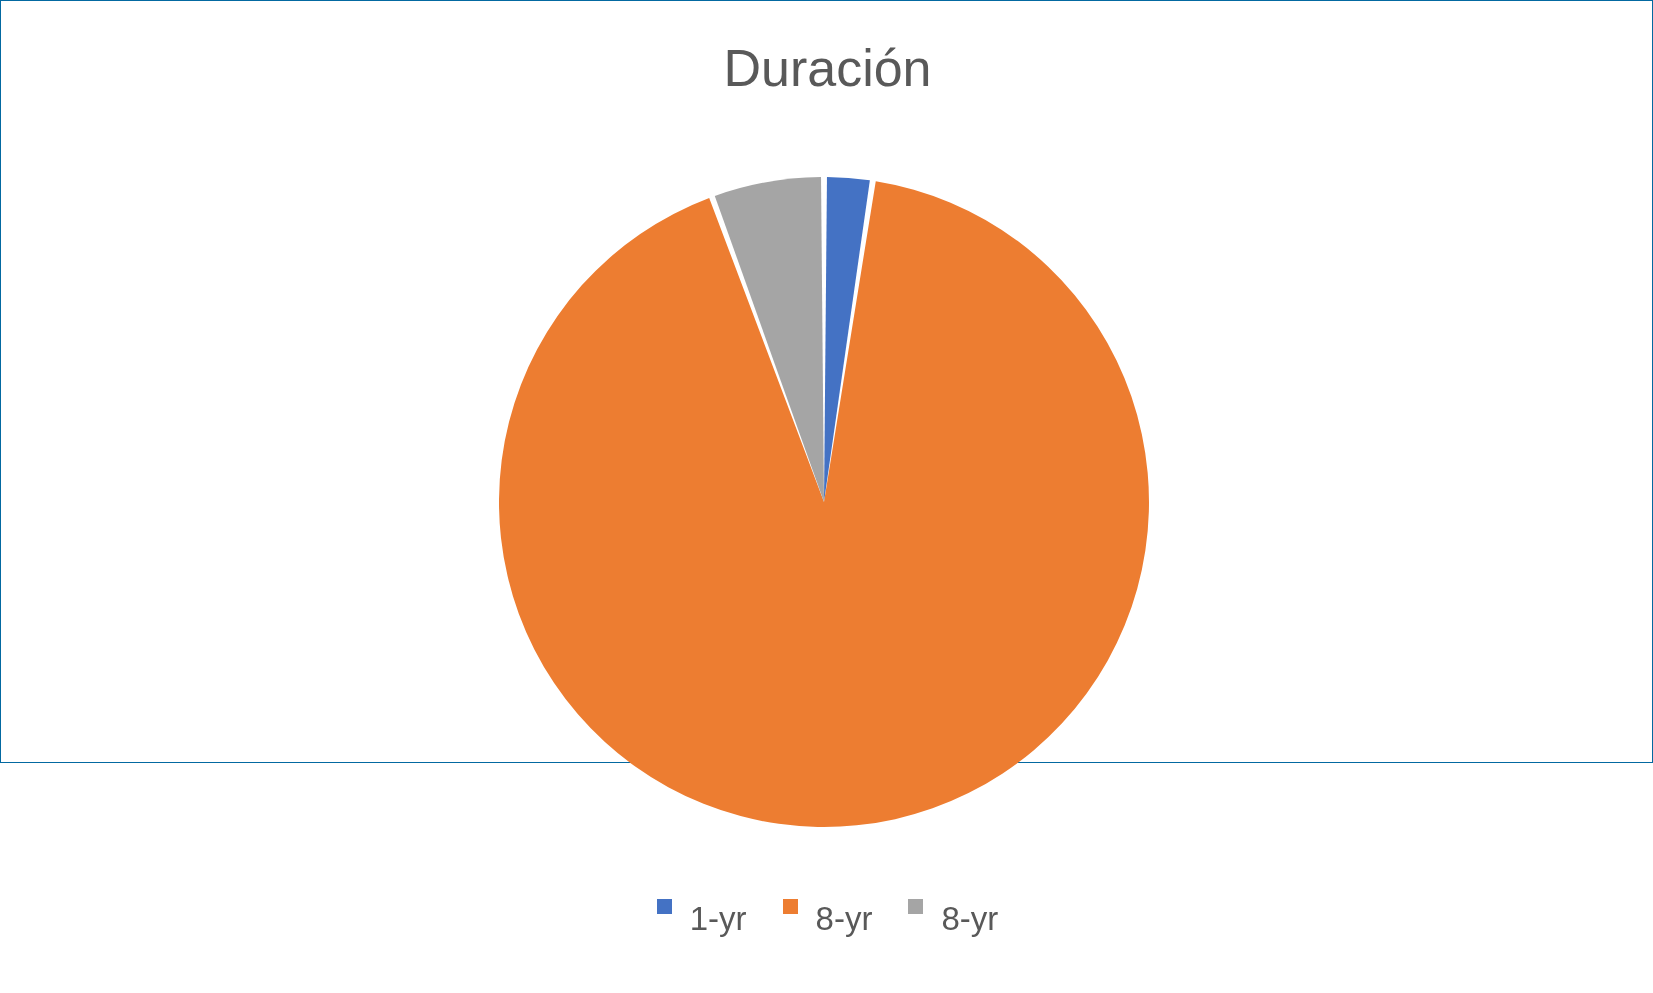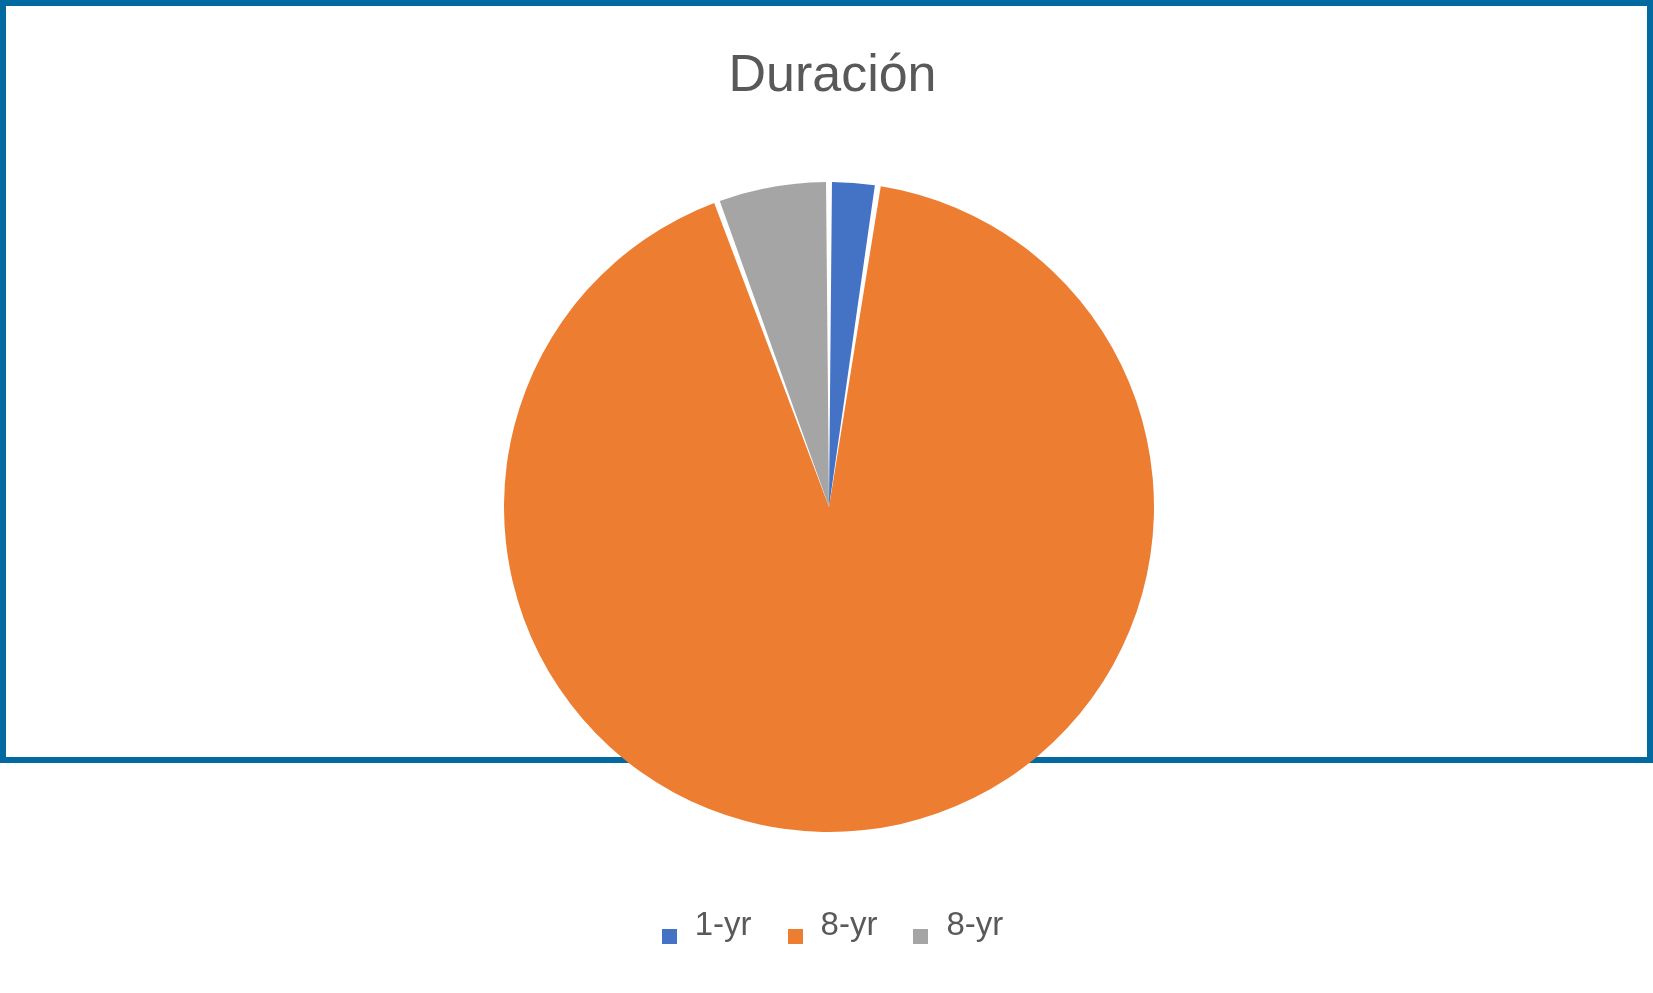--- a/index.html
+++ b/index.html
@@ -13,21 +13,21 @@
     font-family: "Liberation Sans", sans-serif;
     overflow: hidden;
   }
   #chart-frame {
     position: absolute;
     left: 0;
     top: 0;
     width: 1653px;
     height: 763px;
     box-sizing: border-box;
-    border: 6px solid #0369a1;
+    border: 1px solid #0369a1;
     background: #ffffff;
     padding-left: 20px;
   }
   #chart-title {
     position: absolute;
     left: 0;
     top: 36px;
     width: 1653px;
     text-align: center;
     font-size: 52px;
@@ -56,21 +56,21 @@
     width: 1653px;
     display: flex;
     flex-direction: row;
     justify-content: center;
     align-items: center;
     gap: 36px;
   }
   .legend-entry {
     display: flex;
     flex-direction: row;
-    align-items: flex-end;
+    align-items: flex-start;
     gap: 18px;
   }
   .legend-swatch {
     width: 15px;
     height: 15px;
     display: block;
     flex: 0 0 auto;
   }
   .legend-label {
     font-size: 33px;

